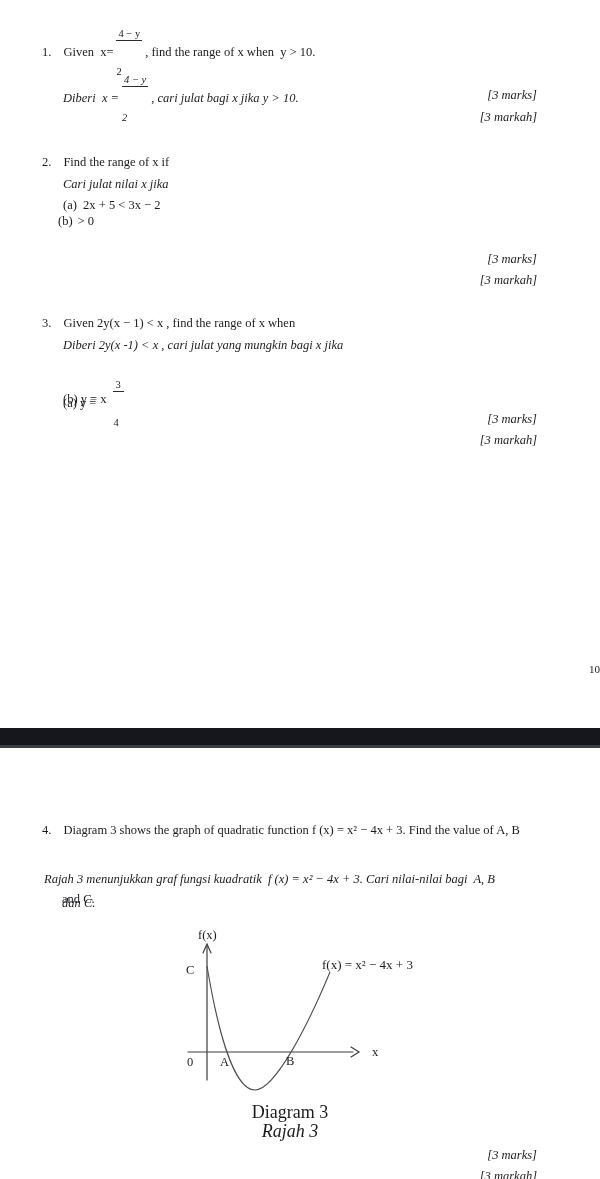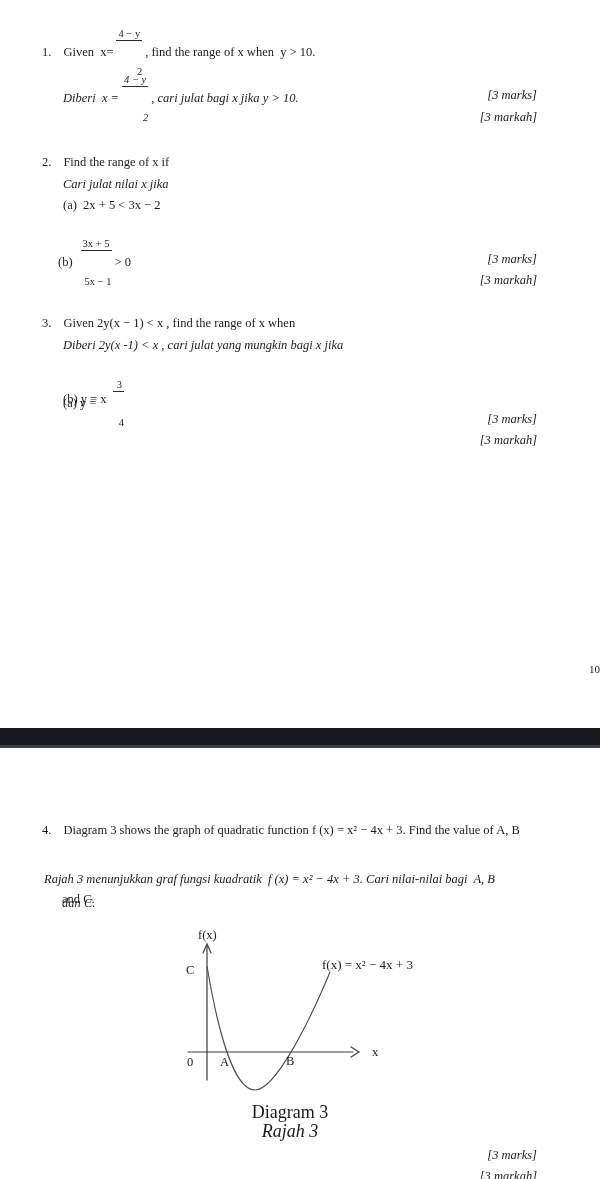--- a/index.html
+++ b/index.html
@@ -9,21 +9,21 @@
     font-family:"Liberation Serif","DejaVu Serif",serif;
     color:#1b1b1e;
   }
   .line {
     position:absolute; font-size:12.5px; line-height:15px; white-space:pre;
   }
   .flexline { display:flex; align-items:center; }
   .qnum { margin-right:12px; }
   .it { font-style:italic; }
   .frac {
-    display:inline-block; text-align:right; font-size:10.5px;
+    display:inline-block; text-align:left; font-size:10.5px;
     line-height:1.12; margin:0 3px; vertical-align:middle;
   }
   .frac .fn { display:block; padding:0 2px 1px; border-bottom:1px solid #2c2c30; }
   .frac .fd { display:block; padding-top:1px; }
   .marks {
     position:absolute; right:63px; font-size:12.5px; font-style:italic;
     white-space:pre; text-align:center;
   }
   .pagenum {
     position:absolute; left:0; top:663px; width:100%;
@@ -67,24 +67,20 @@
 <div class="marks" style="top:110px;">[3 markah]</div>
 
 <div class="line flexline" style="left:42px;top:155px;">
   <span class="qnum">2.</span>
   <span>Find the range of x if</span>
 </div>
 <div class="line it" style="left:63px;top:177px;">Cari julat nilai x jika</div>
 <div class="line" style="left:63px;top:198px;">(a)  2x + 5 &lt; 3x − 2</div>
 <div class="line flexline" style="left:58px;top:214px;">
   <span style="margin-right:5px;">(b)</span>
-  <span class="frac">
-    <span class="fn">3x + 5</span>
-    <span class="fd">5x − 1</span>
-  </span>
   <span>&gt; 0</span>
 </div>
 <div class="marks" style="top:252px;">[3 marks]</div>
 <div class="marks" style="top:273px;">[3 markah]</div>
 
 <div class="line flexline" style="left:42px;top:316px;">
   <span class="qnum">3.</span>
   <span>Given 2y(x − 1) &lt; x , find the range of x when</span>
 </div>
 <div class="line it" style="left:63px;top:338px;">Diberi 2y(x -1) &lt; x , cari julat yang mungkin bagi x jika</div>

